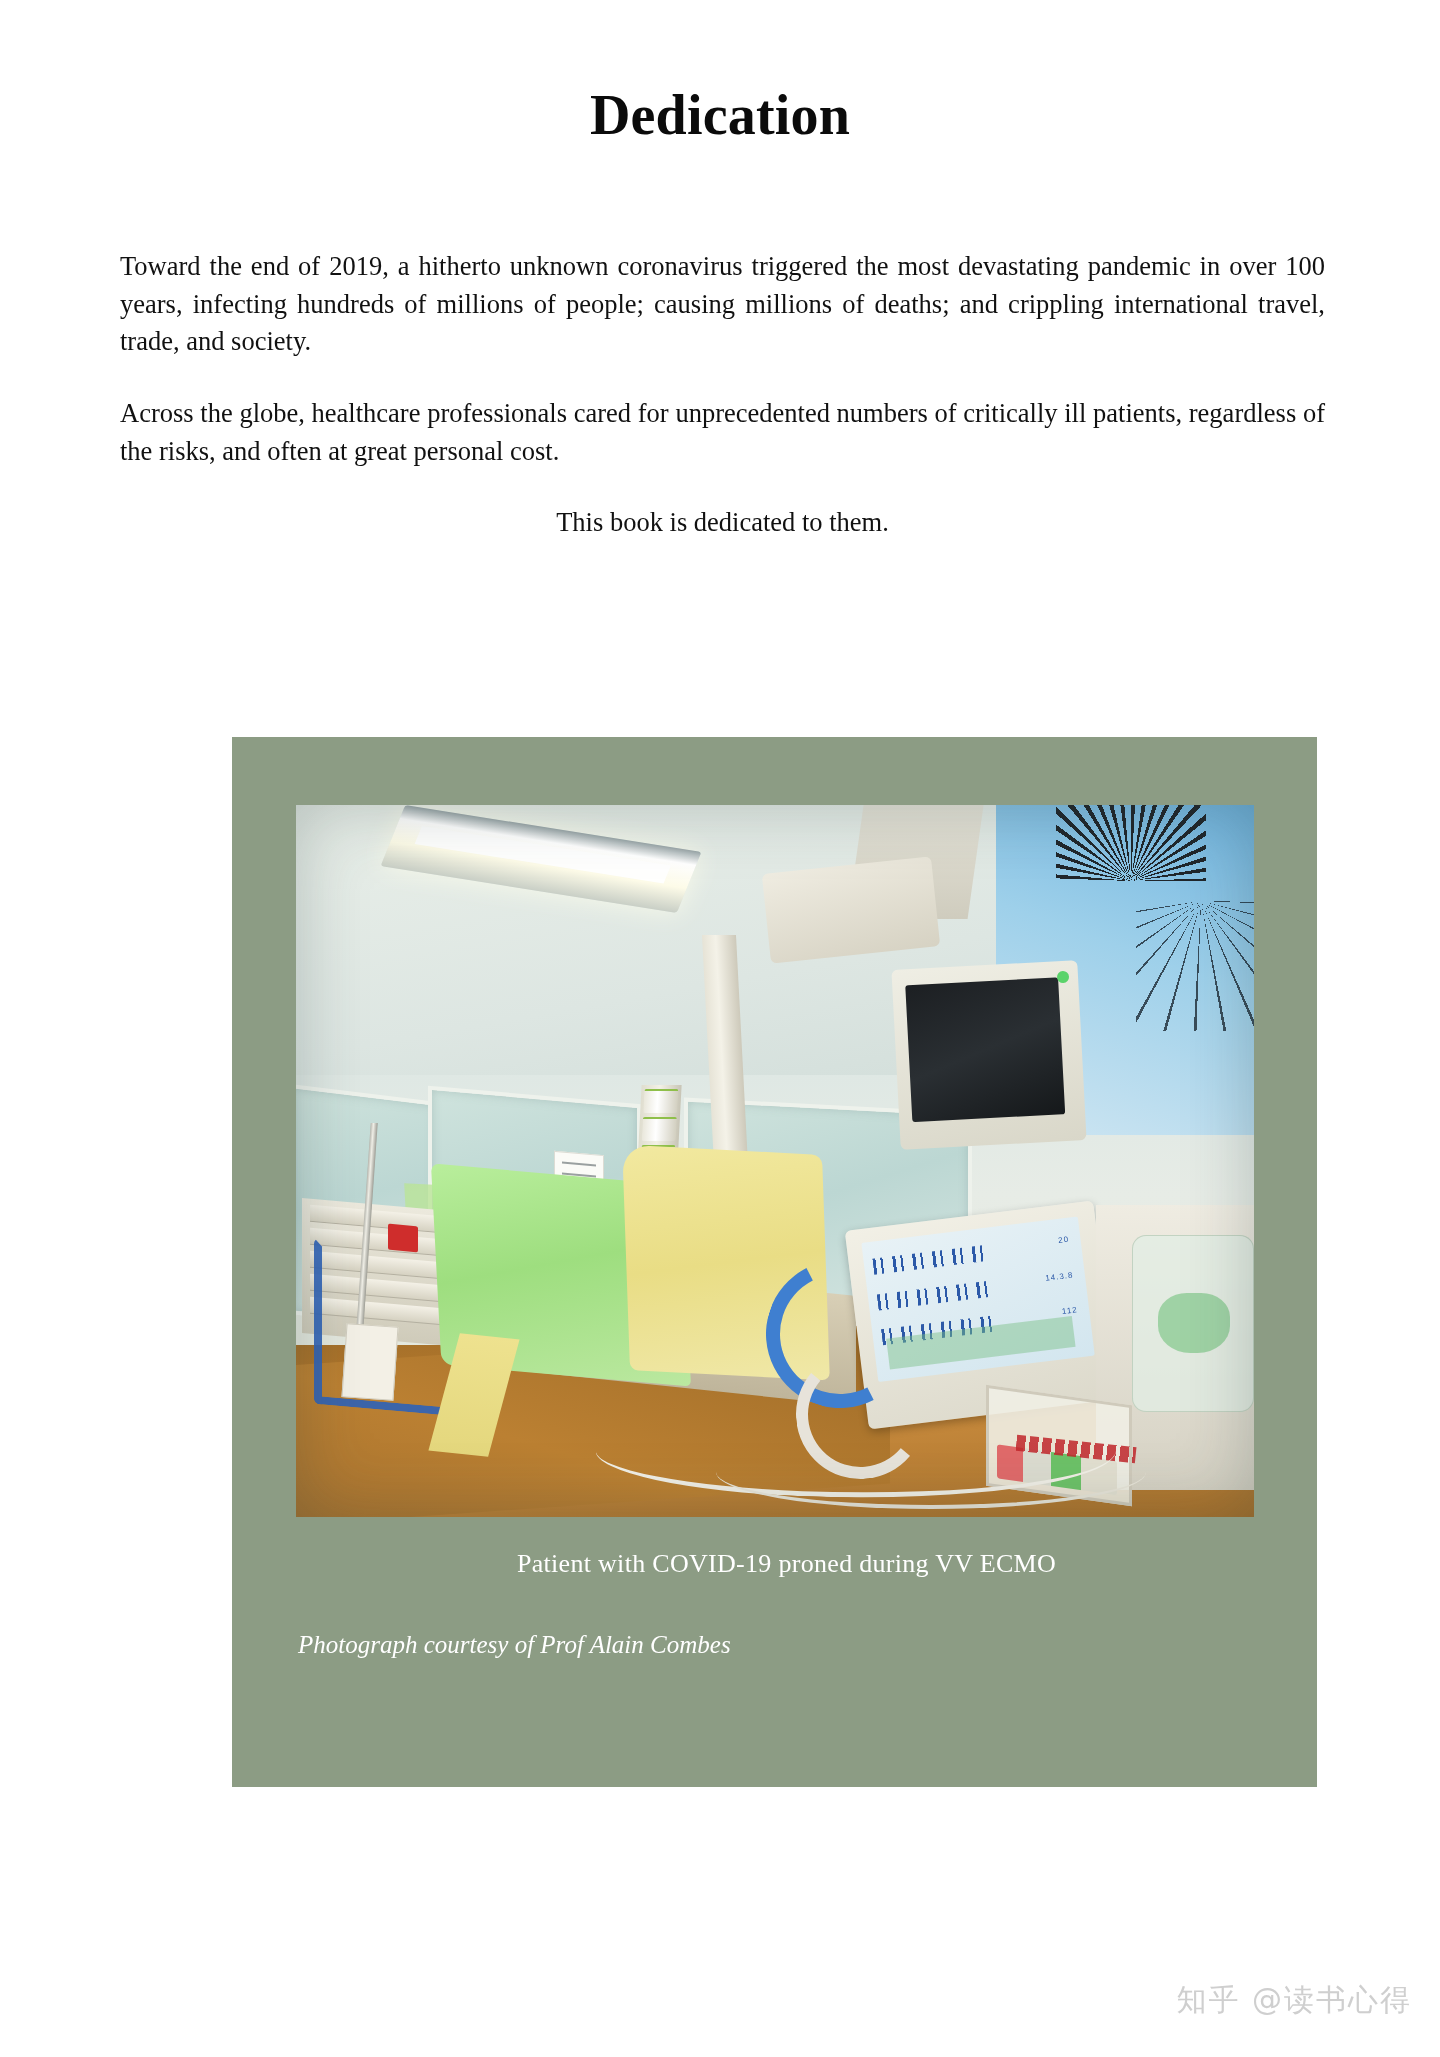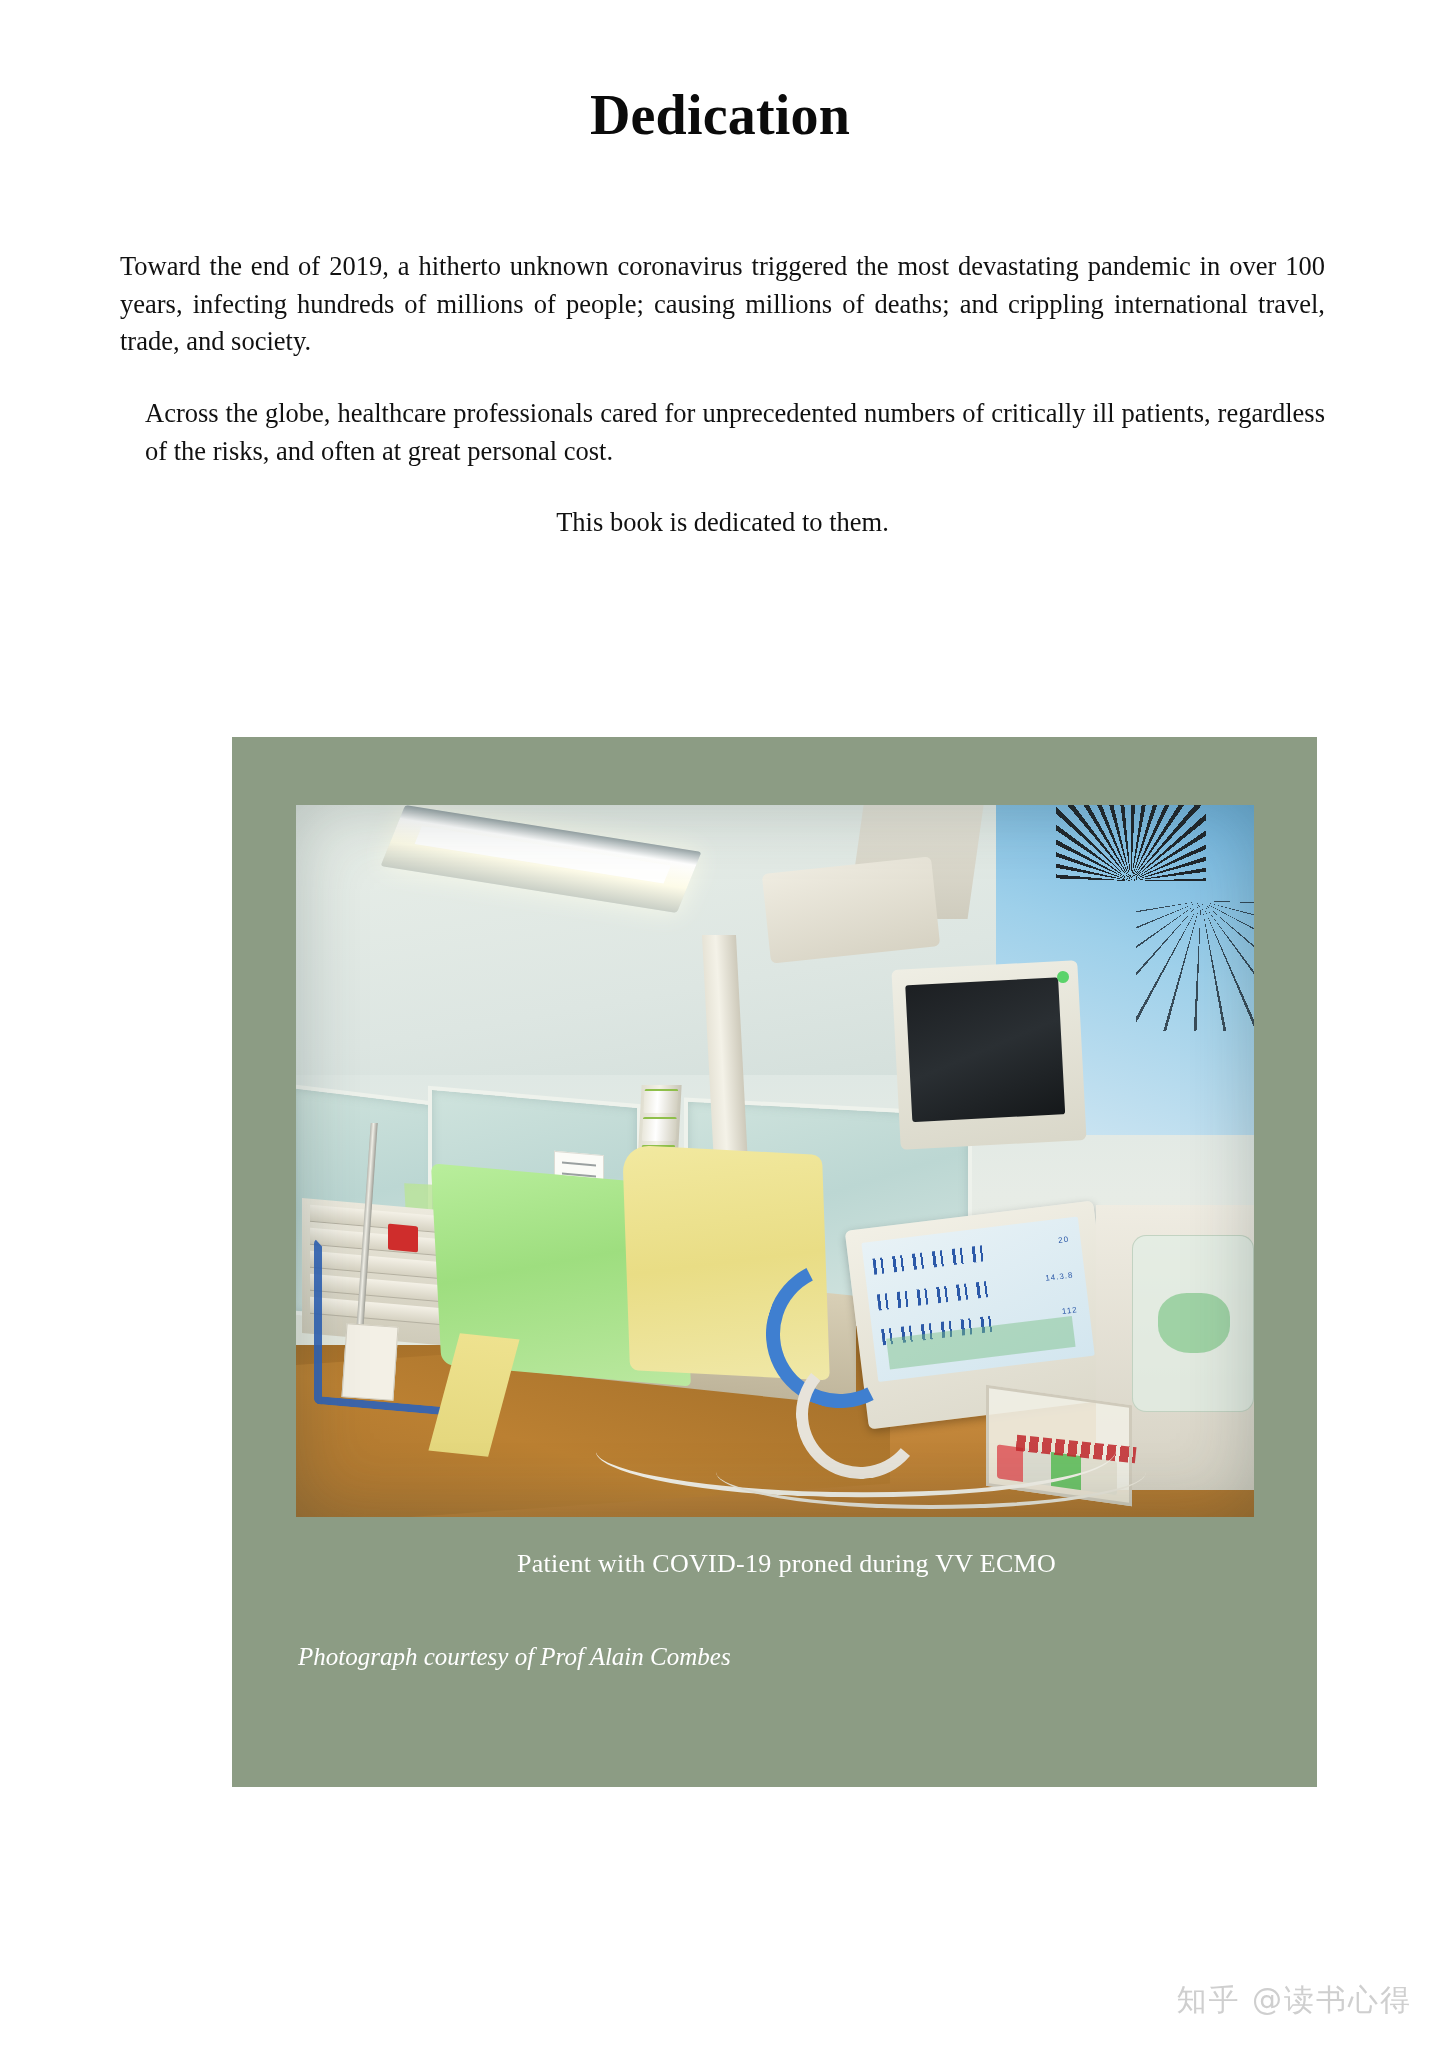--- a/index.html
+++ b/index.html
@@ -38,21 +38,21 @@
     width: 1205px;
   }
   .para {
     font-size: 26.5px;
     line-height: 1.42;
     text-align: justify;
     margin: 0 0 34px 0;
     color: #111111;
   }
   .para.p1 { text-align: justify; text-align-last: left; }
-  .para.p2 { text-align: justify; text-align-last: left; margin-bottom: 34px; margin-left: 25px; }
+  .para.p2 { text-align: justify; text-align-last: left; margin-bottom: 34px; }
   .para.p3 { text-align: center; margin-bottom: 0; }
 
   
   .figure-frame {
     position: absolute;
     left: 192px;
     top: 721px;
     width: 1085px;
     height: 1050px;
     background: #8c9c84;
@@ -365,21 +365,21 @@
   .fig-credit {
     position: absolute;
     left: 66px;
     top: 890px;
     width: 960px;
     color: #ffffff;
     font-style: italic;
     font-size: 25px;
     line-height: 1.42;
   }
-  .fig-credit div { white-space: nowrap; margin-top: 12px; }
+  .fig-credit div { white-space: nowrap; }
 
   
   .watermark {
     position: absolute;
     right: 28px;
     bottom: 36px;
     color: #cfcfcf;
     font-size: 30px;
     letter-spacing: 2px;
     font-family: "DejaVu Sans", "Liberation Sans", sans-serif;

